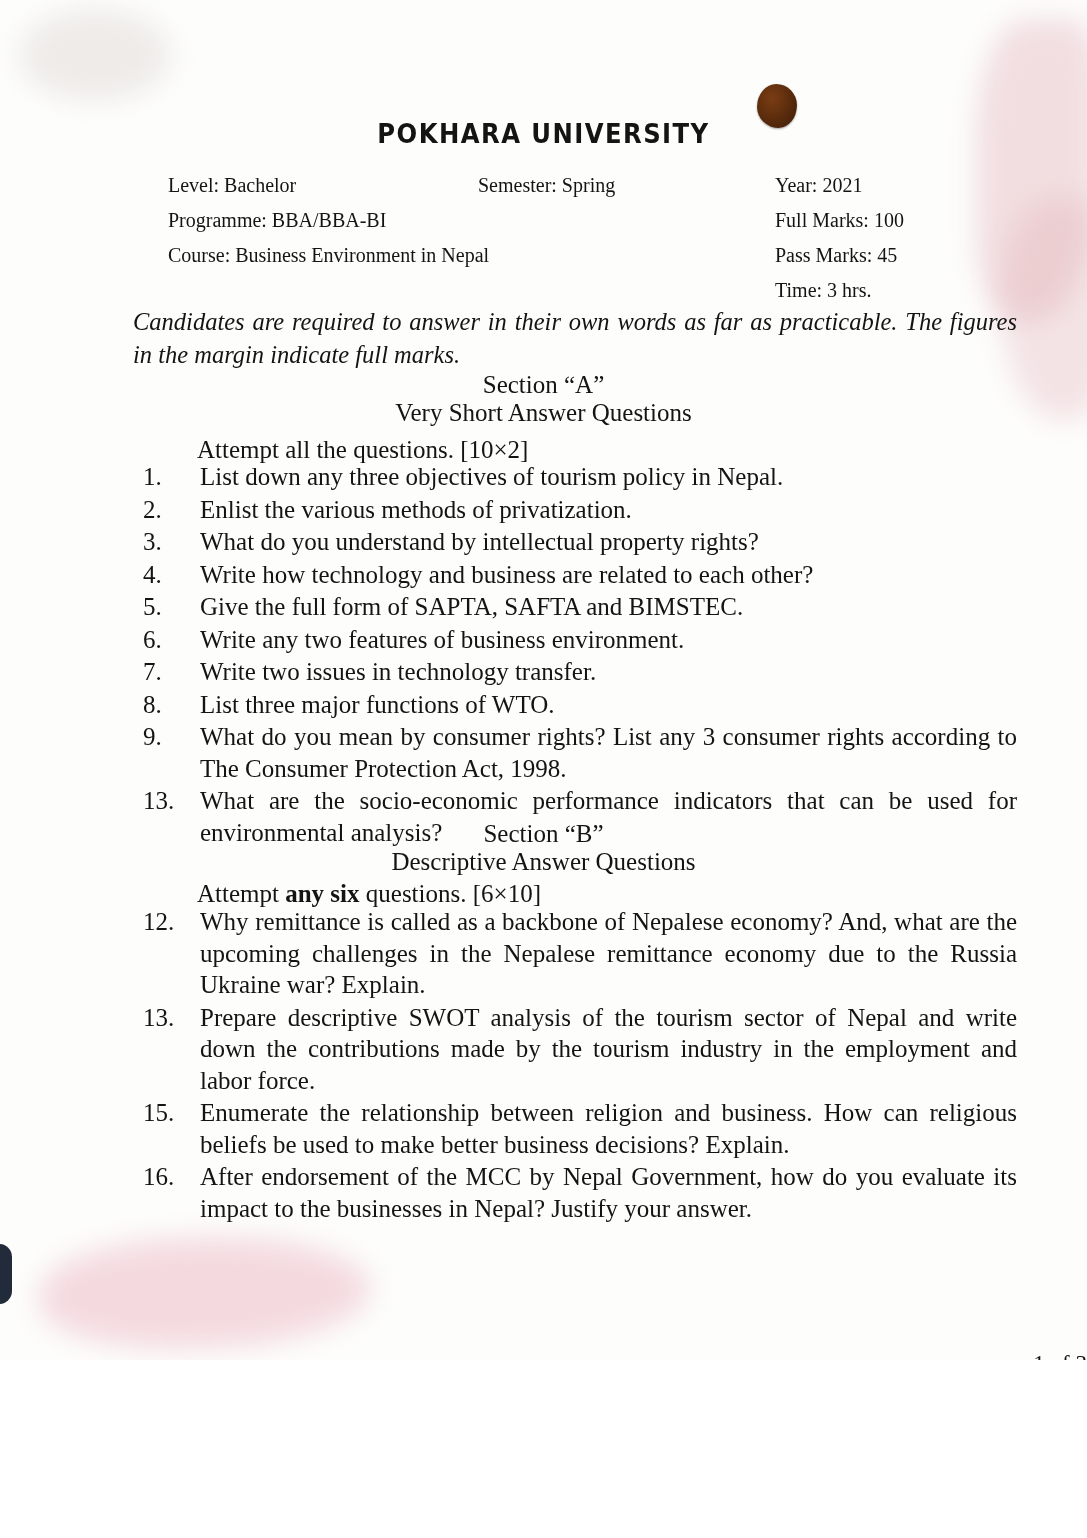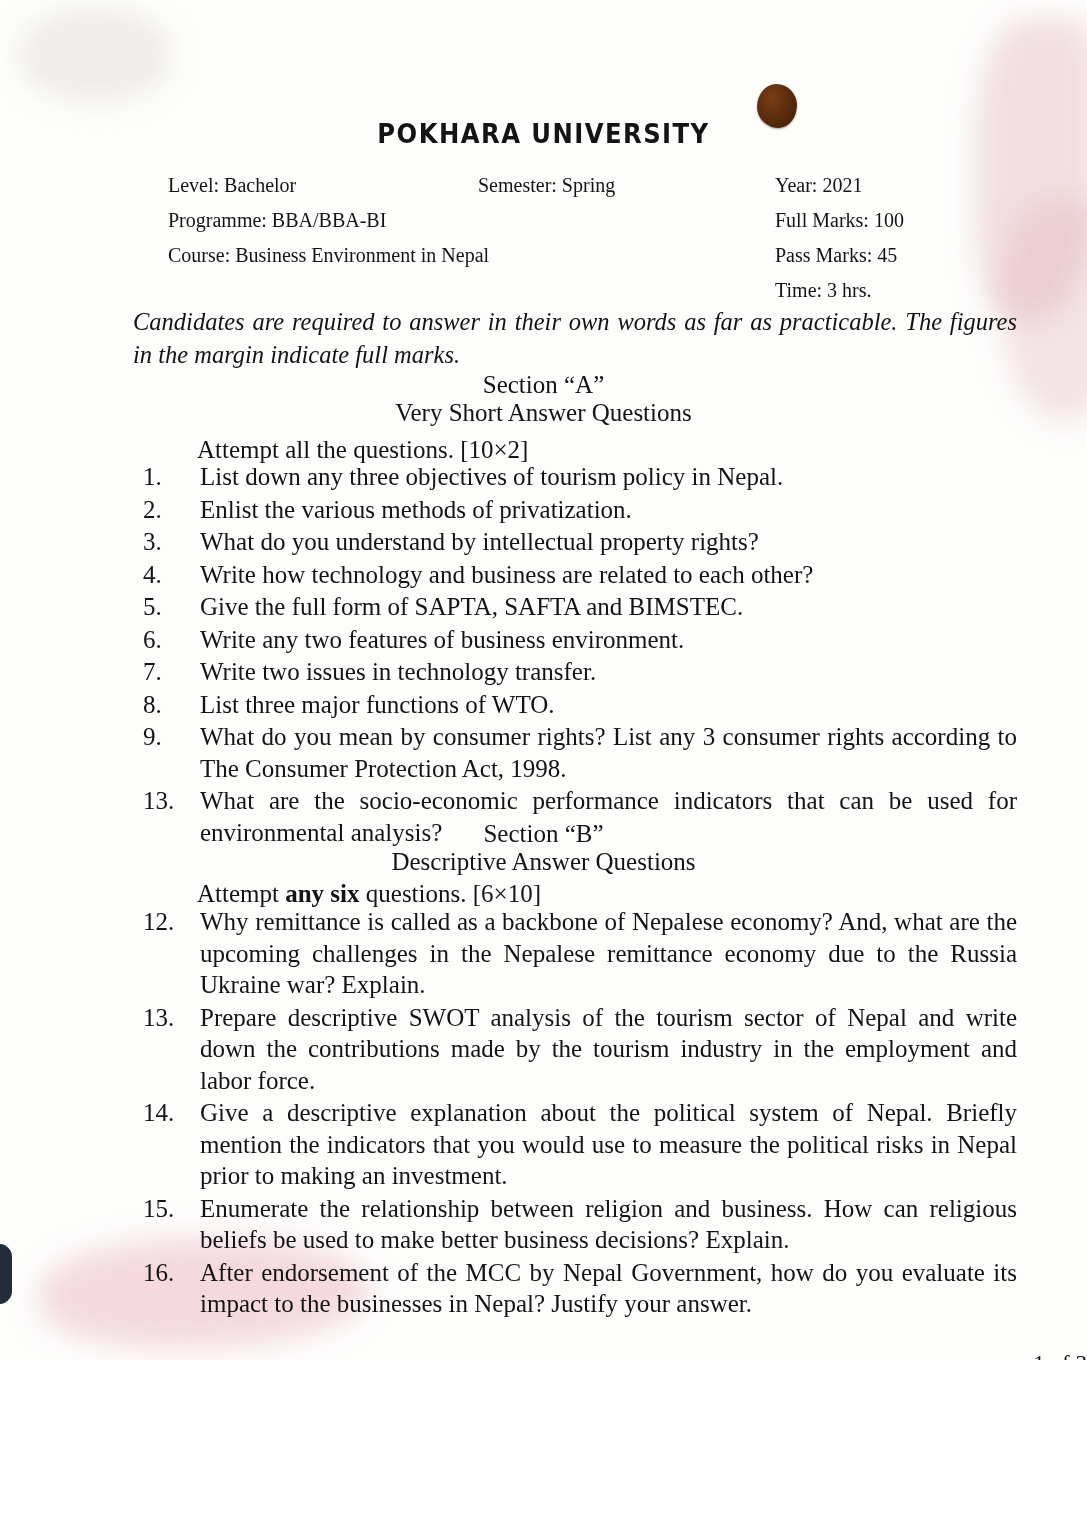--- a/index.html
+++ b/index.html
@@ -269,24 +269,20 @@
     <div class="qlist" id="section-b-list" style="top:906px;">
         <div class="qrow">
           <div class="qnum">12.</div>
           <div class="qtext">Why remittance is called as a backbone of Nepalese economy? And, what are the upcoming challenges in the Nepalese remittance economy due to the Russia Ukraine war? Explain.</div>
         </div>
         <div class="qrow">
           <div class="qnum">13.</div>
           <div class="qtext">Prepare descriptive SWOT analysis of the tourism sector of Nepal and write down the contributions made by the tourism industry in the employment and labor force.</div>
         </div>
         <div class="qrow">
-          <div class="qnum">14.</div>
-          <div class="qtext">Give a descriptive explanation about the political system of Nepal. Briefly mention the indicators that you would use to measure the political risks in Nepal prior to making an investment.</div>
-        </div>
-        <div class="qrow">
           <div class="qnum">15.</div>
           <div class="qtext">Enumerate the relationship between religion and business. How can religious beliefs be used to make better business decisions? Explain.</div>
         </div>
         <div class="qrow">
           <div class="qnum">16.</div>
           <div class="qtext">After endorsement of the MCC by Nepal Government, how do you evaluate its impact to the businesses in Nepal? Justify your answer.</div>
         </div>
       </div>
 
     <div class="page-num">1 of 3</div>

